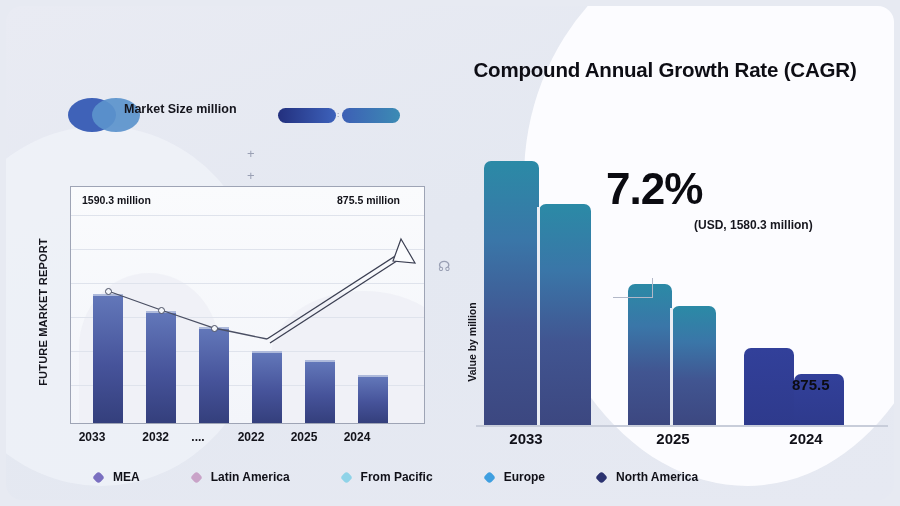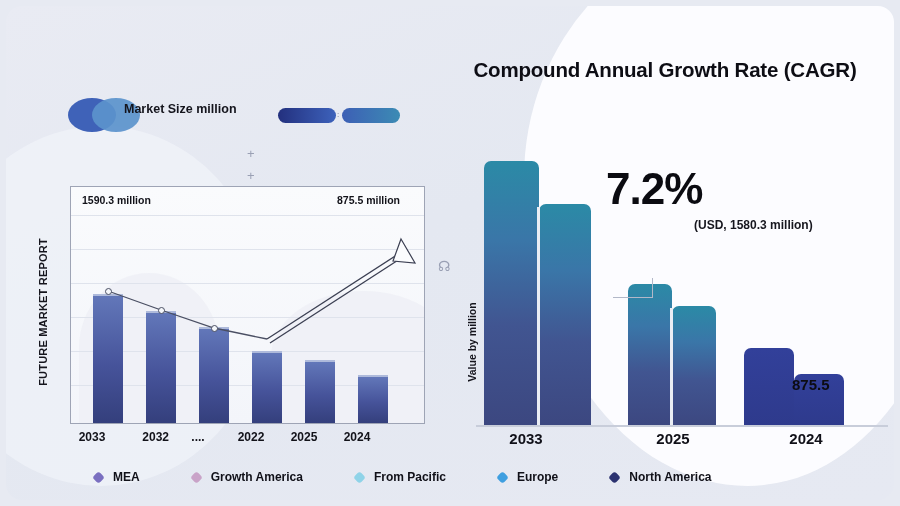--- a/index.html
+++ b/index.html
@@ -425,21 +425,21 @@
 
   <div id="rvalue-label">875.5</div>
 
   <div id="legend">
     <div class="legend-item">
       <span class="legend-dot" style="background:#7a6fc0;"></span>
       <span class="legend-text">MEA</span>
     </div>
     <div class="legend-item">
       <span class="legend-dot" style="background:#c9a3c8;"></span>
-      <span class="legend-text">Growth America</span>
+      <span class="legend-text">Latin America</span>
     </div>
     <div class="legend-item">
       <span class="legend-dot" style="background:#8fd3e8;"></span>
       <span class="legend-text">From Pacific</span>
     </div>
     <div class="legend-item">
       <span class="legend-dot" style="background:#3f9fe0;"></span>
       <span class="legend-text">Europe</span>
     </div>
     <div class="legend-item">

